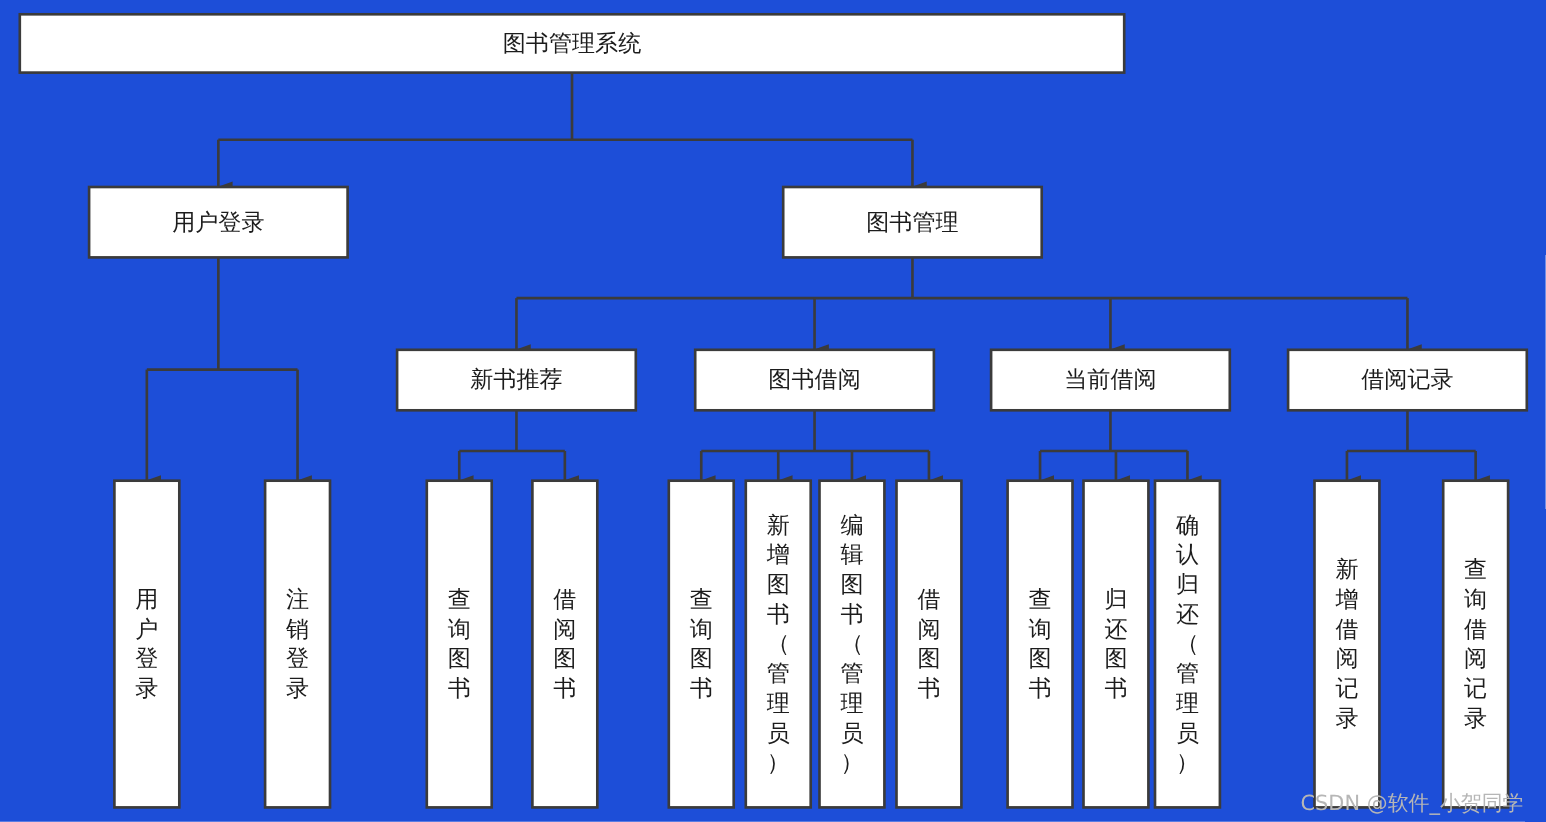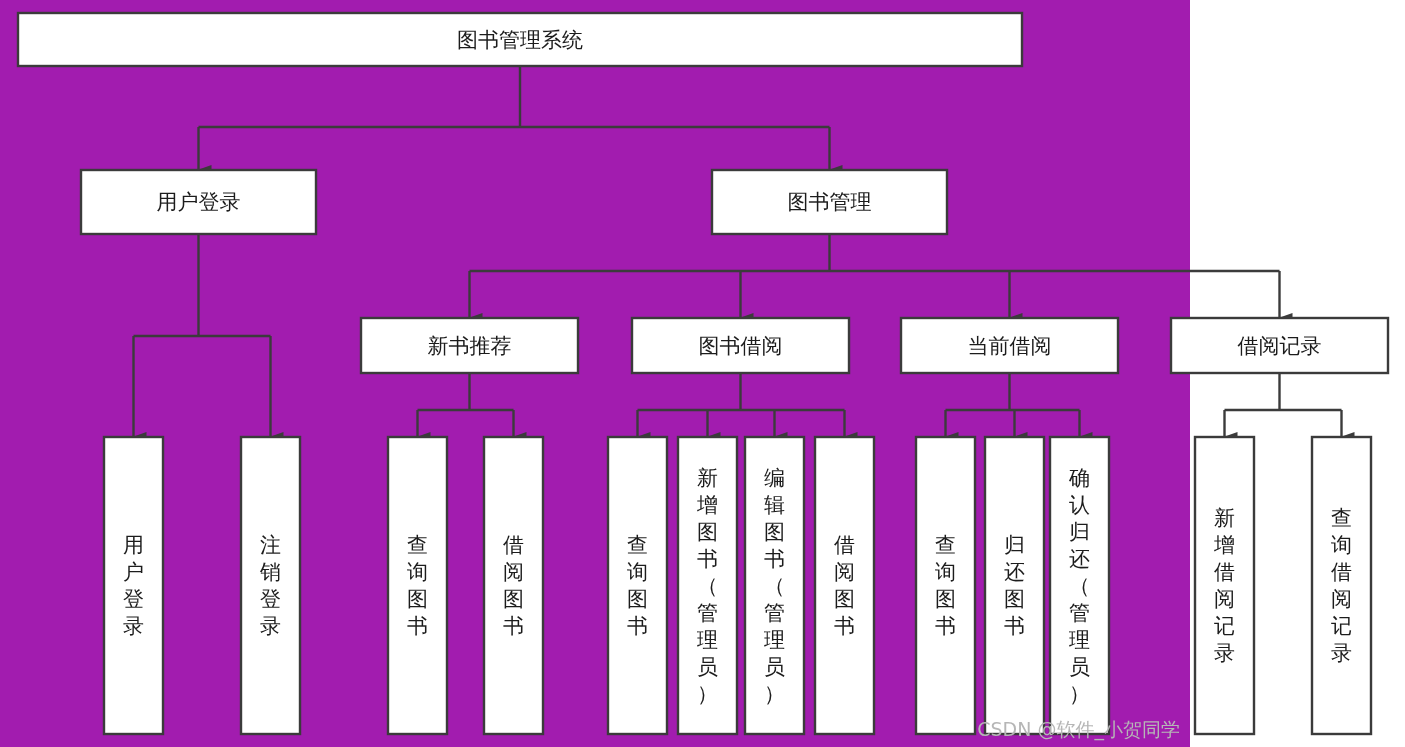--- a/index.html
+++ b/index.html
@@ -8,23 +8,23 @@
     background: #ffffff;
   }
   body {
     width: 1405px;
     height: 747px;
     font-family: "DejaVu Sans", "Liberation Sans", sans-serif;
     overflow: hidden;
   }
   #diagram-root {
     position: relative;
-    width: 1190px;
+    width: 1405px;
     height: 747px;
-    background: #a21caf;
+    background: #1d4ed8;
   }
   svg#tree-svg {
     position: absolute;
     left: 0;
     top: 0;
     width: 1405px;
     height: 747px;
   }
   .node-box {
     fill: #ffffff;
@@ -43,21 +43,21 @@
   }
   .node-label-h {
     font-family: "DejaVu Sans", "Liberation Sans", sans-serif;
     font-size: 21px;
     fill: #1c1c1c;
     text-anchor: middle;
     dominant-baseline: middle;
   }
   .watermark-text {
     position: absolute;
-    right: 10px;
+    right: 20px;
     bottom: 4px;
     font-family: "DejaVu Sans", "Liberation Sans", sans-serif;
     font-size: 19px;
     color: #b6b6b6;
     white-space: nowrap;
     pointer-events: none;
   }
 </style>
 </head>
 <body>

